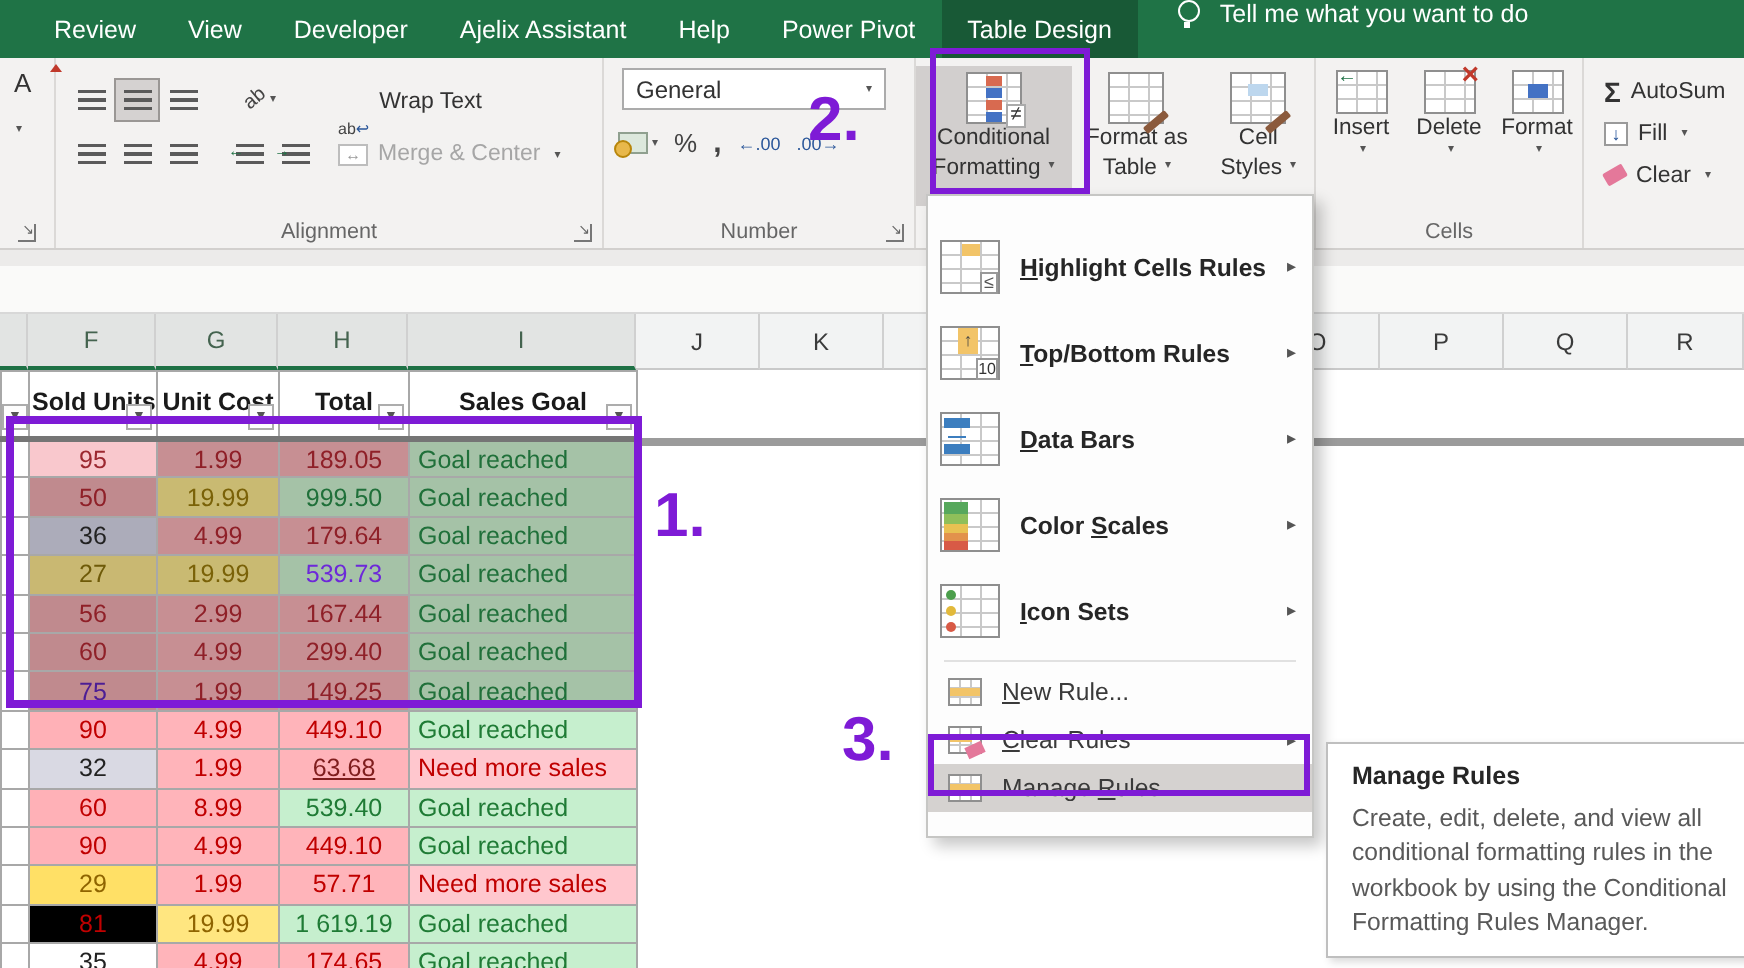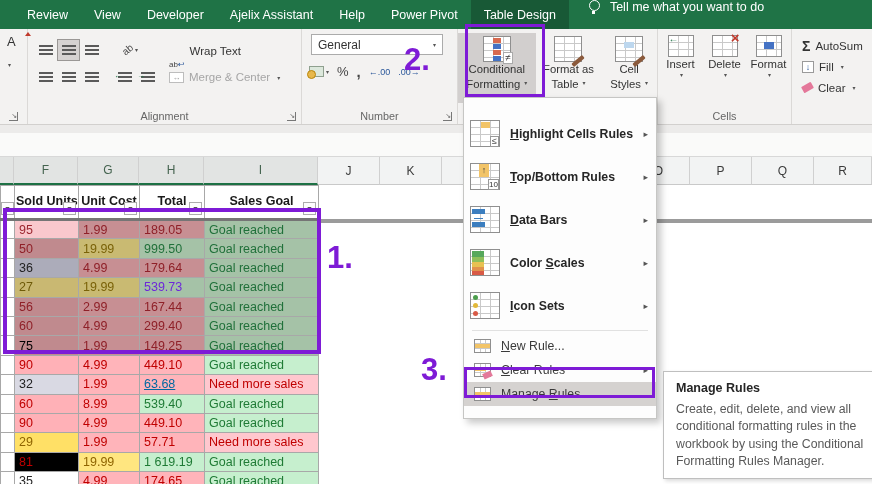--- a/index.html
+++ b/index.html
@@ -93,21 +93,21 @@
   .colheads div{border-right:1px solid #D0D0D0;border-bottom:1px solid #C9C9C9;background:#F2F3F3;color:#3B3B3B;
     font-size:12px;display:flex;align-items:center;justify-content:center;flex:0 0 auto;}
   .colheads div.sel{background:#E2E4E3;border-bottom:2px solid #1E7145;color:#44634F;}
   .grayband{position:absolute;left:318px;right:0;top:62px;height:4px;background:#9B9B9B;}
 
   .datatable{position:absolute;top:28px;left:0;width:318px;border-collapse:collapse;table-layout:fixed;font-size:12.5px;}
   .datatable td{border:1px solid #A8A8A8;padding:0 4px;white-space:nowrap;overflow:hidden;}
   .datatable thead td{background:#fff;border-bottom:3px solid #757575;font-weight:bold;text-align:center;
     vertical-align:middle;position:relative;line-height:1.1;padding:2px 1px;height:34px;color:#1a1a1a;}
   .datatable tbody tr{height:19.4px;}
-  .num{text-align:left;}
+  .num{text-align:center;}
   .txt{text-align:left;}
   .sliver{background:#fff;padding:0;}
   .filter{position:absolute;right:2px;bottom:3px;width:13px;height:13px;border:1px solid #ACACAC;background:#FDFDFD;
     color:#555;font-size:7px;line-height:11px;text-align:center;font-weight:normal;}
   .fsl{right:0;}
 
   
   .menu{position:absolute;left:463px;top:97px;width:194px;background:#FDFDFD;border:1px solid #C6C6C4;
     box-shadow:4px 4px 7px rgba(0,0,0,0.22);padding:14px 0 12px 0;z-index:5;}
   .mi{display:flex;align-items:center;position:relative;padding:0 5px 0 6px;}
@@ -392,37 +392,37 @@
           </tr>
           <tr>
             <td class="sliver"></td>
             <td class="num" style="background: rgb(192, 138, 142); color: rgb(143, 32, 40);">60</td>
             <td class="num" style="background: rgb(199, 143, 147); color: rgb(143, 32, 40);">4.99</td>
             <td class="num" style="background: rgb(199, 143, 147); color: rgb(143, 32, 40);">299.40</td>
             <td class="txt" style="background: rgb(165, 194, 167); color: rgb(32, 112, 58);">Goal reached</td>
           </tr>
           <tr>
             <td class="sliver"></td>
-            <td class="num" style="background: rgb(192, 138, 142); color: #000000;">75</td>
+            <td class="num" style="background: rgb(192, 138, 142); color: #4c1d95;">75</td>
             <td class="num" style="background: rgb(199, 143, 147); color: rgb(143, 32, 40);">1.99</td>
             <td class="num" style="background: rgb(199, 143, 147); color: rgb(143, 32, 40);">149.25</td>
             <td class="txt" style="background: rgb(165, 194, 167); color: rgb(32, 112, 58);">Goal reached</td>
           </tr>
           <tr>
             <td class="sliver"></td>
             <td class="num" style="background: rgb(255, 177, 183); color: rgb(192, 0, 0);">90</td>
             <td class="num" style="background: rgb(255, 180, 186); color: rgb(192, 0, 0);">4.99</td>
             <td class="num" style="background: rgb(255, 180, 186); color: rgb(192, 0, 0);">449.10</td>
             <td class="txt" style="background: rgb(198, 239, 206); color: rgb(31, 123, 53);">Goal reached</td>
           </tr>
           <tr>
             <td class="sliver"></td>
             <td class="num" style="background: rgb(217, 217, 227); color: rgb(34, 34, 34);">32</td>
             <td class="num" style="background: rgb(255, 180, 186); color: rgb(192, 0, 0);">1.99</td>
-            <td class="num" style="background: rgb(255, 180, 186); color: #0369a1; text-decoration: underline;">63.68</td>
+            <td class="num" style="background: rgb(255, 180, 186); color: #7f1d1d; text-decoration: underline;">63.68</td>
             <td class="txt" style="background: rgb(255, 199, 206); color: rgb(192, 0, 0);">Need more sales</td>
           </tr>
           <tr>
             <td class="sliver"></td>
             <td class="num" style="background: rgb(255, 177, 183); color: rgb(192, 0, 0);">60</td>
             <td class="num" style="background: rgb(255, 180, 186); color: rgb(192, 0, 0);">8.99</td>
             <td class="num" style="background: rgb(198, 239, 206); color: rgb(31, 123, 53);">539.40</td>
             <td class="txt" style="background: rgb(198, 239, 206); color: rgb(31, 123, 53);">Goal reached</td>
           </tr>
           <tr>

